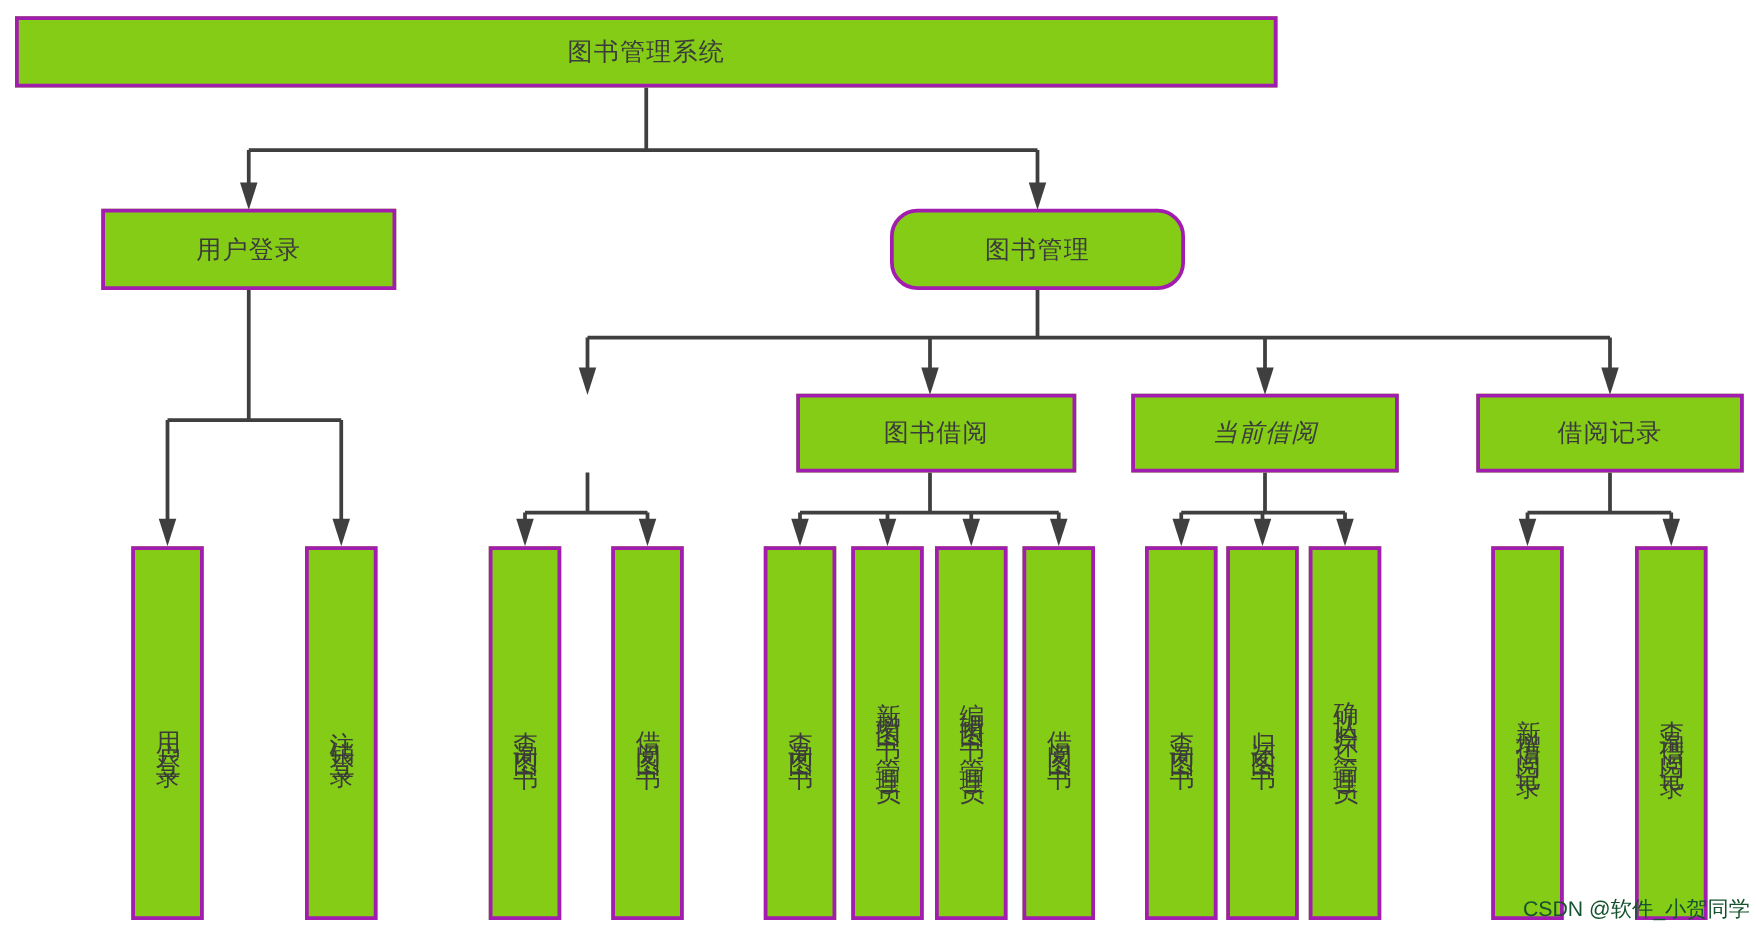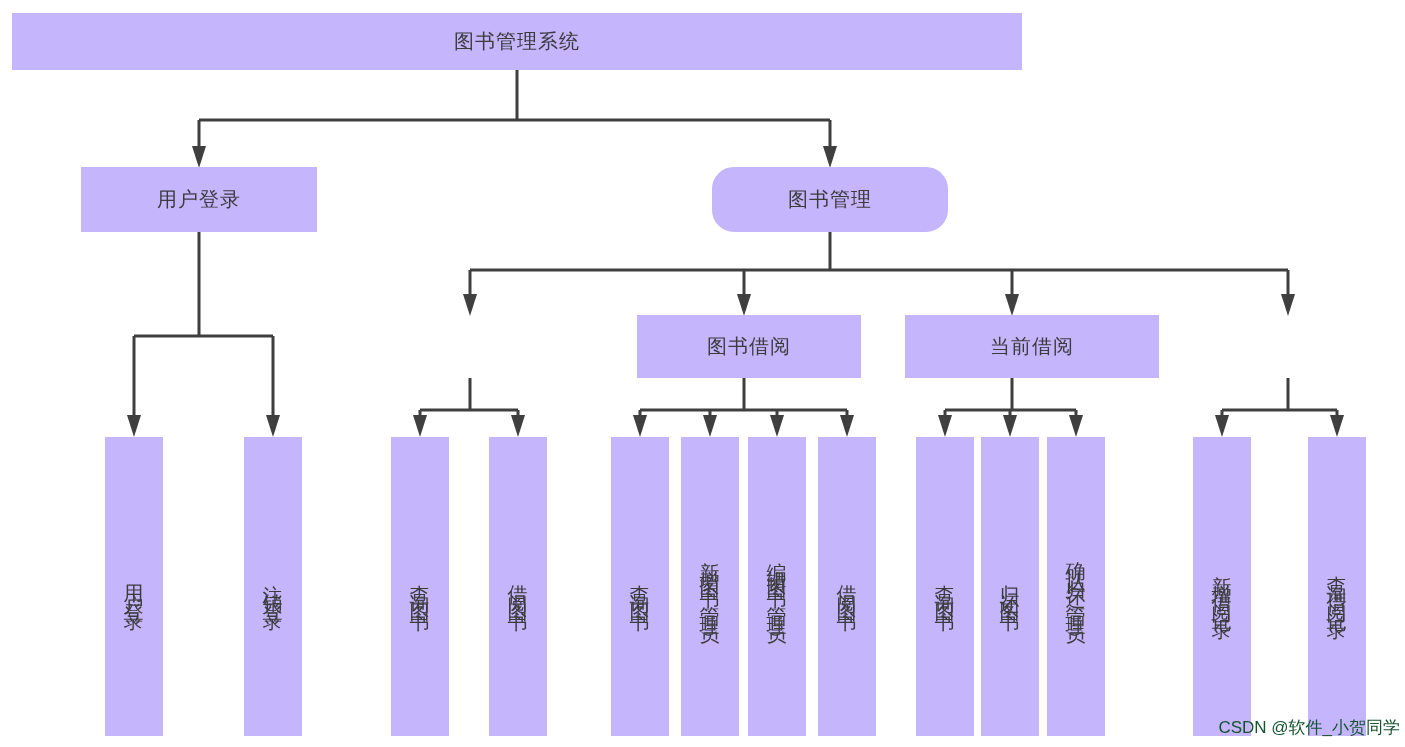--- a/index.html
+++ b/index.html
@@ -18,22 +18,22 @@
   .connectors {
     position: absolute;
     left: 0;
     top: 0;
     width: 1405px;
     height: 747px;
   }
   .box {
     position: absolute;
     box-sizing: border-box;
-    background: #c4b5fd;
-    border: 3px solid #c4b5fd;
+    background: #84cc16;
+    border: 3px solid #a21caf;
     color: #3b3b3b;
     display: flex;
     align-items: center;
     justify-content: center;
     text-align: center;
   }
   .box-h {
     font-size: 20px;
     letter-spacing: 1px;
     white-space: nowrap;
@@ -46,21 +46,21 @@
     line-height: 1;
   }
   
   .n-root   { left: 12px;  top: 13px;  width: 1010px; height: 57px; }
   
   .n-login  { left: 81px;  top: 167px; width: 236px; height: 65px; }
   .n-mgmt   { left: 712px; top: 167px; width: 236px; height: 65px; border-radius: 22px; }
   
   .n-newb   { left: 363px;  top: 315px; width: 214px; height: 63px; }
   .n-borrow { left: 637px;  top: 315px; width: 224px; height: 63px; }
-  .n-cur    { left: 905px;  top: 315px; width: 254px; height: 63px; }
+  .n-cur    { left: 905px;  top: 315px; width: 214px; height: 63px; font-style: italic; }
   .n-rec    { left: 1181px; top: 315px; width: 214px; height: 63px; }
   
   .leaf { top: 437px; width: 58px; height: 299px; }
   .l-1  { left: 105px; }
   .l-2  { left: 244px; }
   .l-3  { left: 391px; }
   .l-4  { left: 489px; }
   .l-5  { left: 611px; }
   .l-6  { left: 681px; }
   .l-7  { left: 748px; }
@@ -152,20 +152,21 @@
     </g>
   </svg>
 
   <div class="box box-h n-root">图书管理系统</div>
 
   <div class="box box-h n-login">用户登录</div>
   <div class="box box-h n-mgmt">图书管理</div>
 
   <div class="box box-h n-borrow">图书借阅</div>
   <div class="box box-h n-cur">当前借阅</div>
+  <div class="box box-h n-rec">借阅记录</div>
 
   <div class="box box-v leaf l-1">用户登录</div>
   <div class="box box-v leaf l-2">注销登录</div>
 
   <div class="box box-v leaf l-3">查询图书</div>
   <div class="box box-v leaf l-4">借阅图书</div>
 
   <div class="box box-v leaf l-5">查询图书</div>
   <div class="box box-v leaf l-6">新增图书（管理员）</div>
   <div class="box box-v leaf l-7">编辑图书（管理员）</div>

